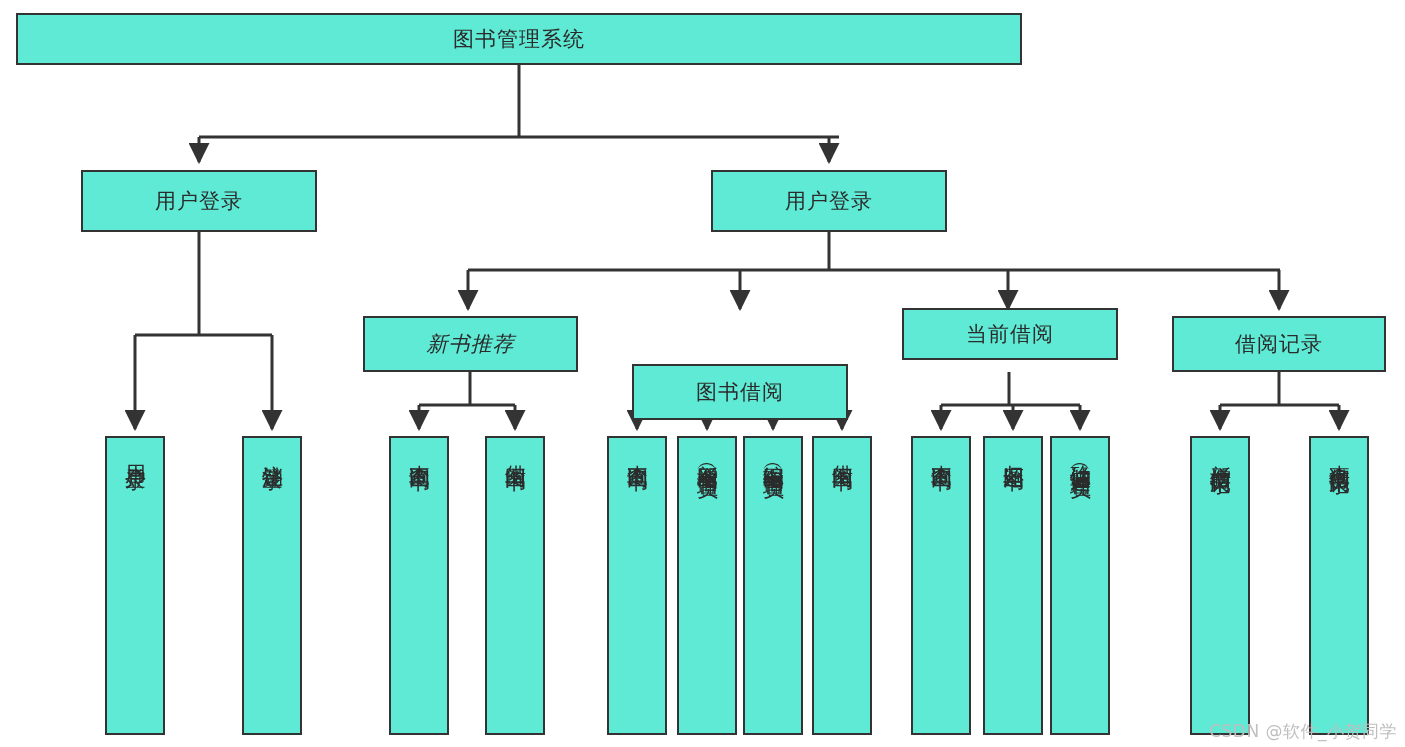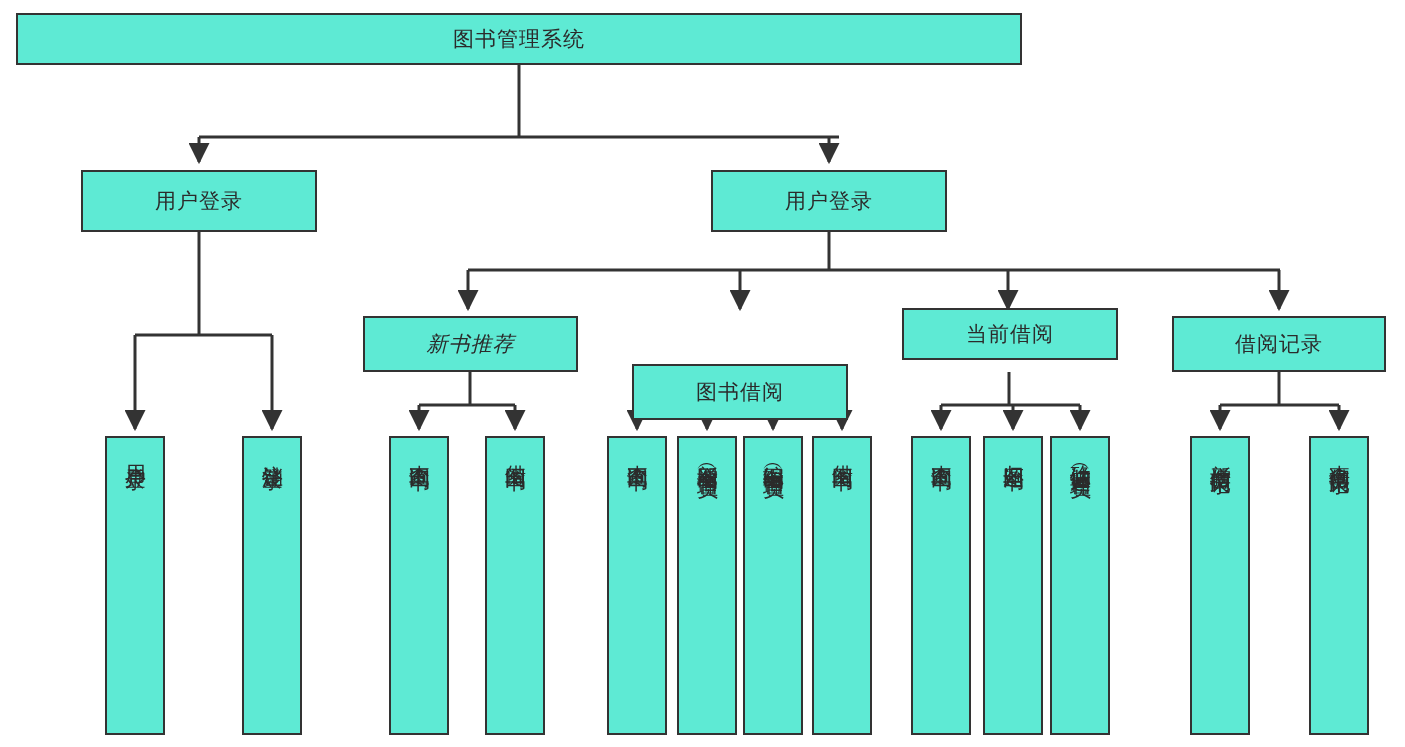--- a/index.html
+++ b/index.html
@@ -181,13 +181,14 @@
         <span class="leaf-text">确认归还（管理员）</span>
       </div>
       <div class="node leaf" style="left: 1190px; top: 436px; width: 60px; height: 299px;">
         <span class="leaf-text">新增借阅记录</span>
       </div>
       <div class="node leaf" style="left: 1309px; top: 436px; width: 60px; height: 299px;">
         <span class="leaf-text">查询借阅记录</span>
       </div>
     </div>
 
+  <div class="watermark">CSDN @软件_小贺同学</div>
 </div>
 
 </body></html>

